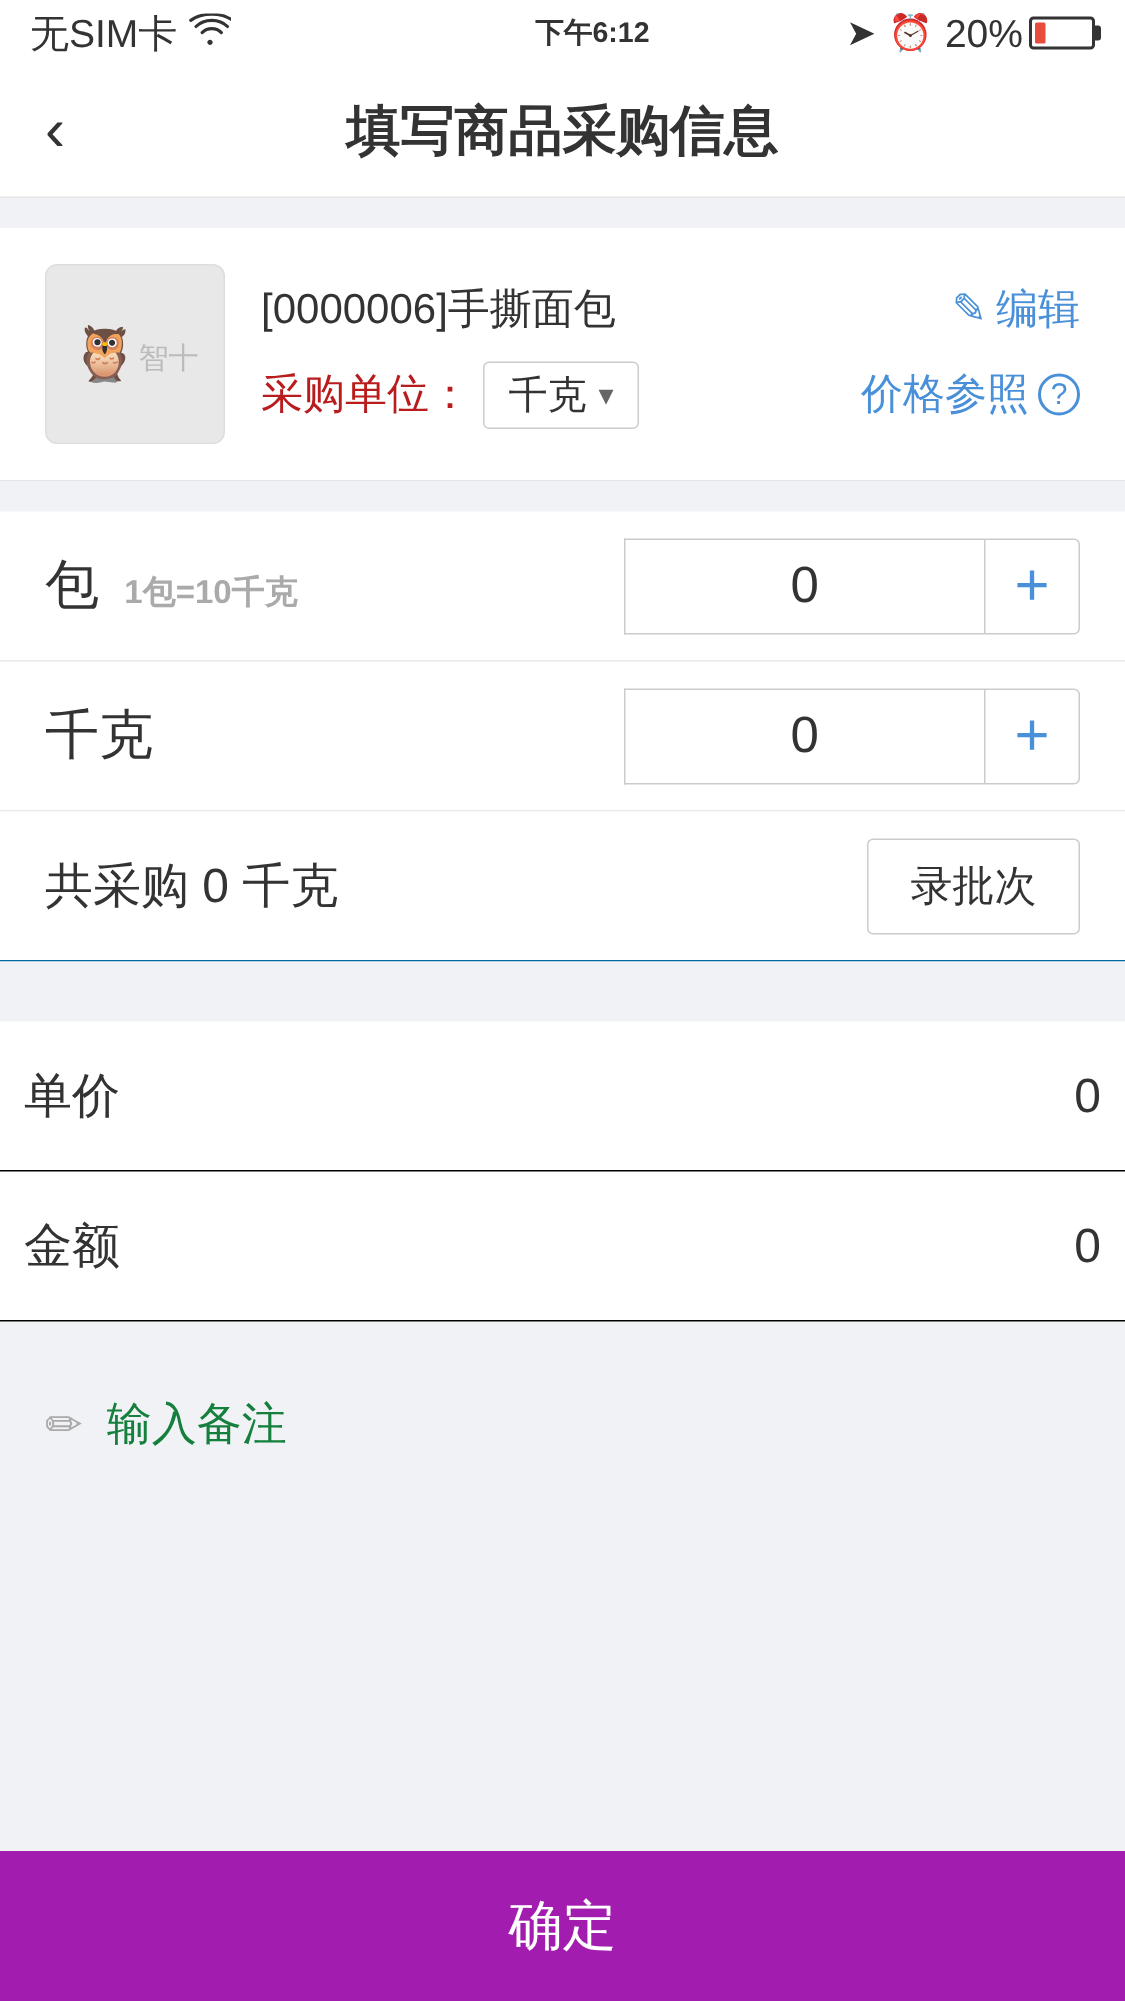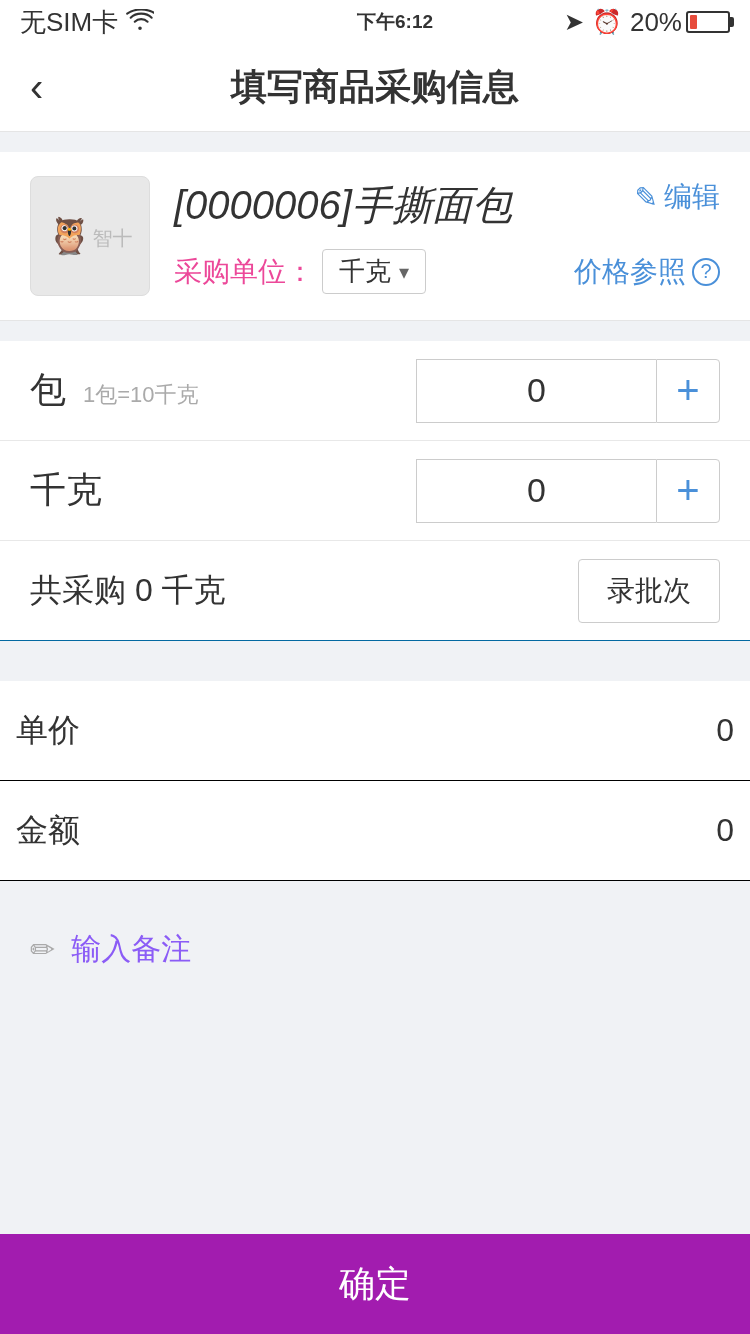--- a/index.html
+++ b/index.html
@@ -137,41 +137,40 @@
     .product-info {
       flex: 1;
     }
     .product-name-row {
       display: flex;
       align-items: flex-start;
       justify-content: space-between;
       margin-bottom: 16px;
     }
     .product-name {
-      font-size: 40px;
+      font-size: 28px;
       font-weight: 500;
       color: #333;
-      font-style: italic;
     }
     .edit-link {
       color: #4a90d9;
       font-size: 28px;
       display: flex;
       align-items: center;
       gap: 6px;
       cursor: pointer;
     }
     .unit-row {
       display: flex;
       align-items: center;
       justify-content: space-between;
     }
     .unit-label {
       font-size: 28px;
-      color: #ec4899;
+      color: #b91c1c;
     }
     .unit-select {
       border: 1px solid #ccc;
       border-radius: 4px;
       padding: 4px 16px;
       font-size: 26px;
       color: #333;
       background: #fff;
       display: flex;
       align-items: center;
@@ -226,20 +225,21 @@
       min-width: 180px;
     }
     .input-label-main {
       font-size: 36px;
       color: #333;
     }
     .input-label-sub {
       font-size: 22px;
       color: #aaa;
       margin-left: 8px;
+      font-weight: bold;
     }
     .input-controls {
       flex: 1;
       display: flex;
       align-items: center;
       justify-content: flex-end;
       gap: 0;
     }
     .qty-input {
       width: 240px;
@@ -326,21 +326,21 @@
       display: flex;
       align-items: center;
       gap: 16px;
     }
     .pencil-icon {
       color: #aaa;
       font-size: 30px;
     }
     .note-placeholder {
       font-size: 30px;
-      color: #8b5cf6;
+      color: #15803d;
     }
 
     
     .bottom-spacer {
       flex: 1;
       background: #f0f2f5;
       min-height: 300px;
     }
 
     

